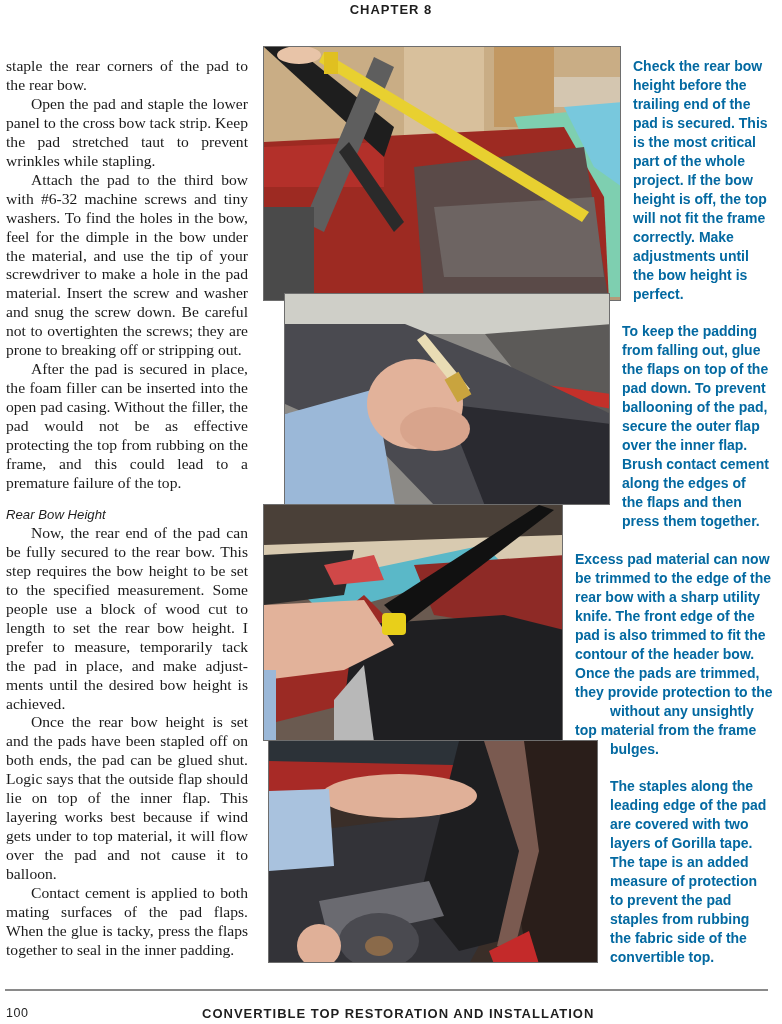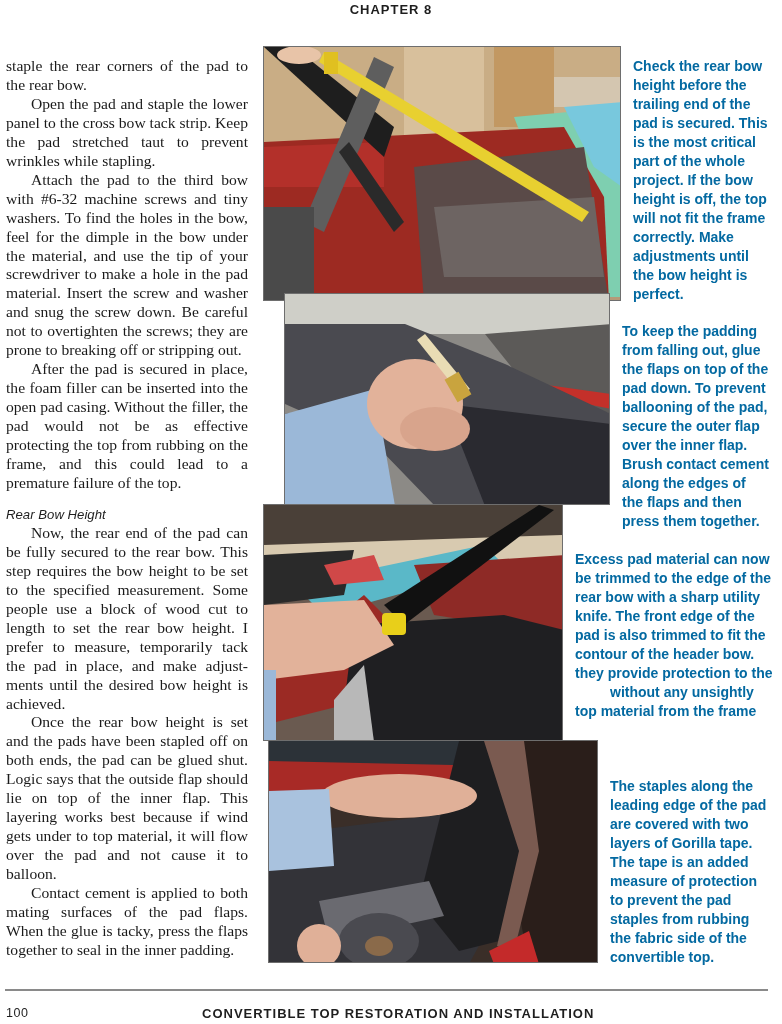--- a/index.html
+++ b/index.html
@@ -126,23 +126,25 @@
   </svg>
 </div>
 
 <div class="cap" style="left:575px; top:550px;">
   <span>Excess pad material can now</span>
   <span>be trimmed to the edge of the</span>
   <span>rear bow with a sharp utility</span>
   <span>knife. The front edge of the</span>
   <span>pad is also trimmed to fit the</span>
   <span>contour of the header bow.</span>
+  <span>Once the pads are trimmed,</span>
   <span>they provide protection to the</span>
   <span style="padding-left:35px;">without any unsightly</span>
   <span>top material from the frame</span>
+  <span style="padding-left:35px;">bulges.</span>
 </div>
 
 <div class="photo" style="left:268px; top:740px; width:330px; height:223px; z-index:2;">
   <svg width="330" height="223" viewBox="0 0 330 223">
     <rect width="330" height="223" fill="#3a2e28"></rect>
     <rect x="0" y="0" width="330" height="25" fill="#2c3238"></rect>
     <path d="M0 20 L230 25 L220 60 L0 55 Z" fill="#a82a26"></path>
     <path d="M230 0 L330 0 L330 223 L260 223 L240 120 Z" fill="#2a1e1a"></path>
     <path d="M0 95 L200 70 L240 150 L200 223 L0 223 Z" fill="#333338"></path>
     <path d="M190 0 L240 0 L260 100 L230 200 L190 210 L150 160 Z" fill="#1e1e20"></path>

